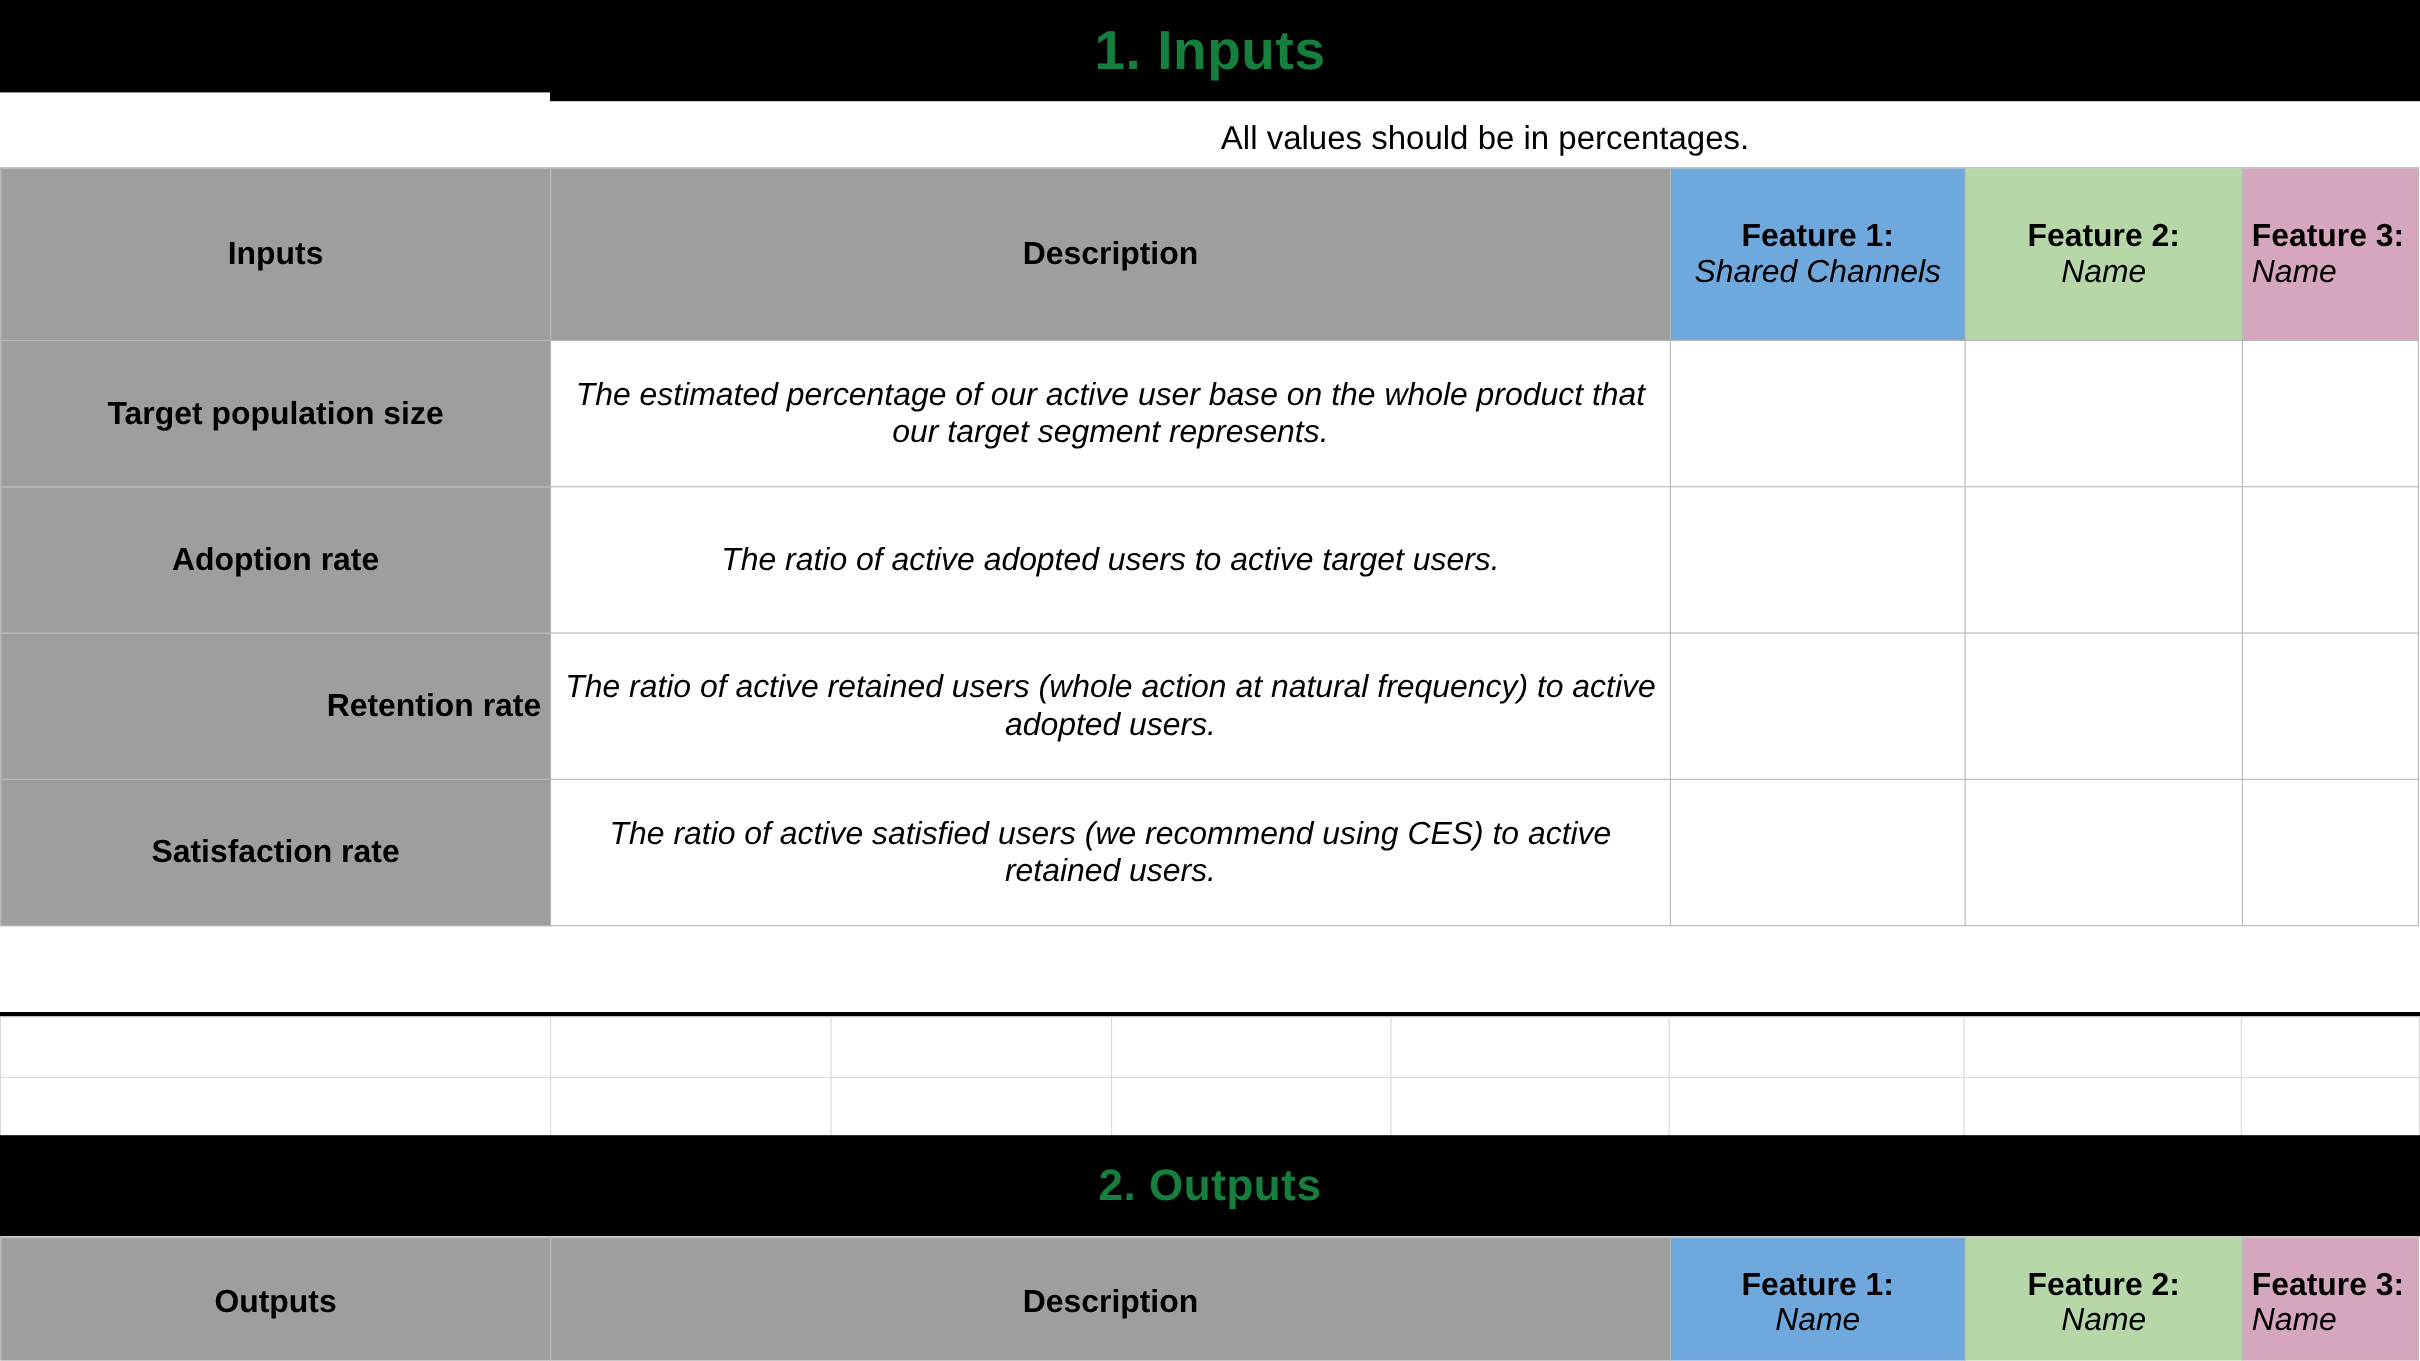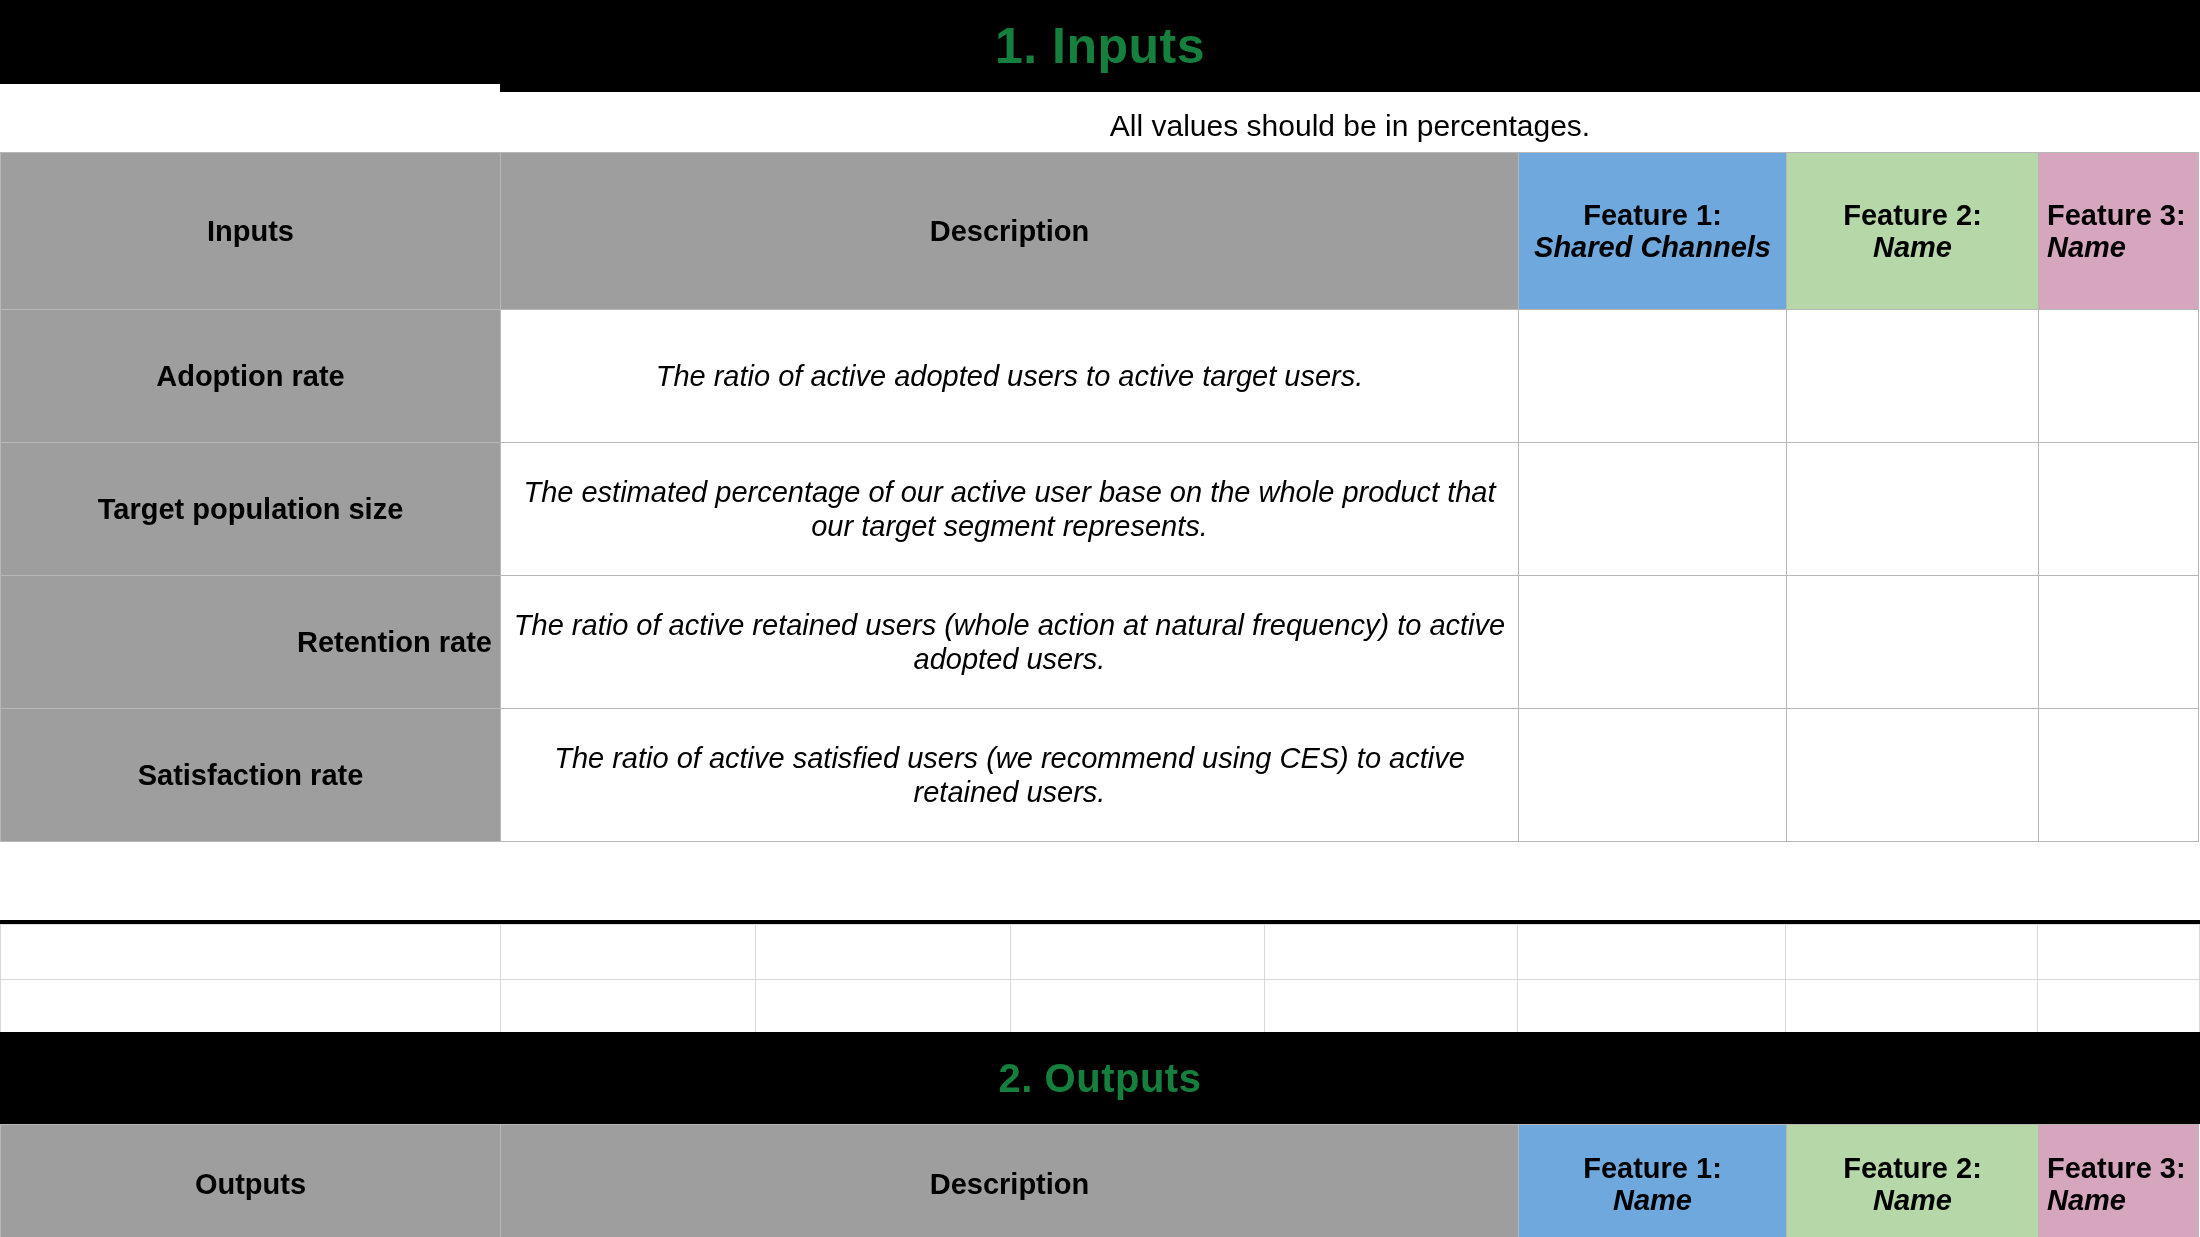--- a/index.html
+++ b/index.html
@@ -104,21 +104,21 @@
     font-size: 30px;
     line-height: 1.18;
   }
   .val {
     background: #ffffff;
   }
 
   .f1 { background: #6fa8dc; color: #ffffff; font-weight: bold; text-align: center; font-size: 31px; line-height: 1.12;}
   .f2 { background: #b6d7a8; color: #ffffff; font-weight: bold; text-align: center; font-size: 31px; line-height: 1.12;}
   .f3 { background: #d5a6bd; color: #ffffff; font-weight: bold; text-align: left; font-size: 31px; line-height: 1.12;}
-  .name-italic { font-style: italic; font-weight: bold; display: block; }
+  .name-italic { font-style: italic; font-weight: normal; display: block; }
 
   
   .thickrule {
     position: absolute;
     left: 0;
     top: 920px;
     width: 2200px;
     height: 4px;
     background: #000000;
   }
@@ -167,30 +167,30 @@
           <span>Feature 2:</span>
           <span class="name-italic">Name</span>
         </td>
         <td class="f3">
           <span>Feature 3:</span>
           <span class="name-italic">Name</span>
         </td>
       </tr>
 
       <tr>
+        <td class="rowlabel" style="height:124px;">Target population size</td>
+        <td class="desc">The estimated percentage of our active user base on the whole product that our target segment represents.</td>
+        <td class="val"></td>
+        <td class="val"></td>
+        <td class="val"></td>
+      </tr>
+
+      <tr>
         <td class="rowlabel" style="height:124px;">Adoption rate</td>
         <td class="desc">The ratio of active adopted users to active target users.</td>
-        <td class="val"></td>
-        <td class="val"></td>
-        <td class="val"></td>
-      </tr>
-
-      <tr>
-        <td class="rowlabel" style="height:124px;">Target population size</td>
-        <td class="desc">The estimated percentage of our active user base on the whole product that our target segment represents.</td>
         <td class="val"></td>
         <td class="val"></td>
         <td class="val"></td>
       </tr>
 
       <tr>
         <td class="rowlabel" style="height:124px;text-align:right;">Retention rate</td>
         <td class="desc">The ratio of active retained users (whole action at natural frequency) to active adopted users.</td>
         <td class="val"></td>
         <td class="val"></td>

